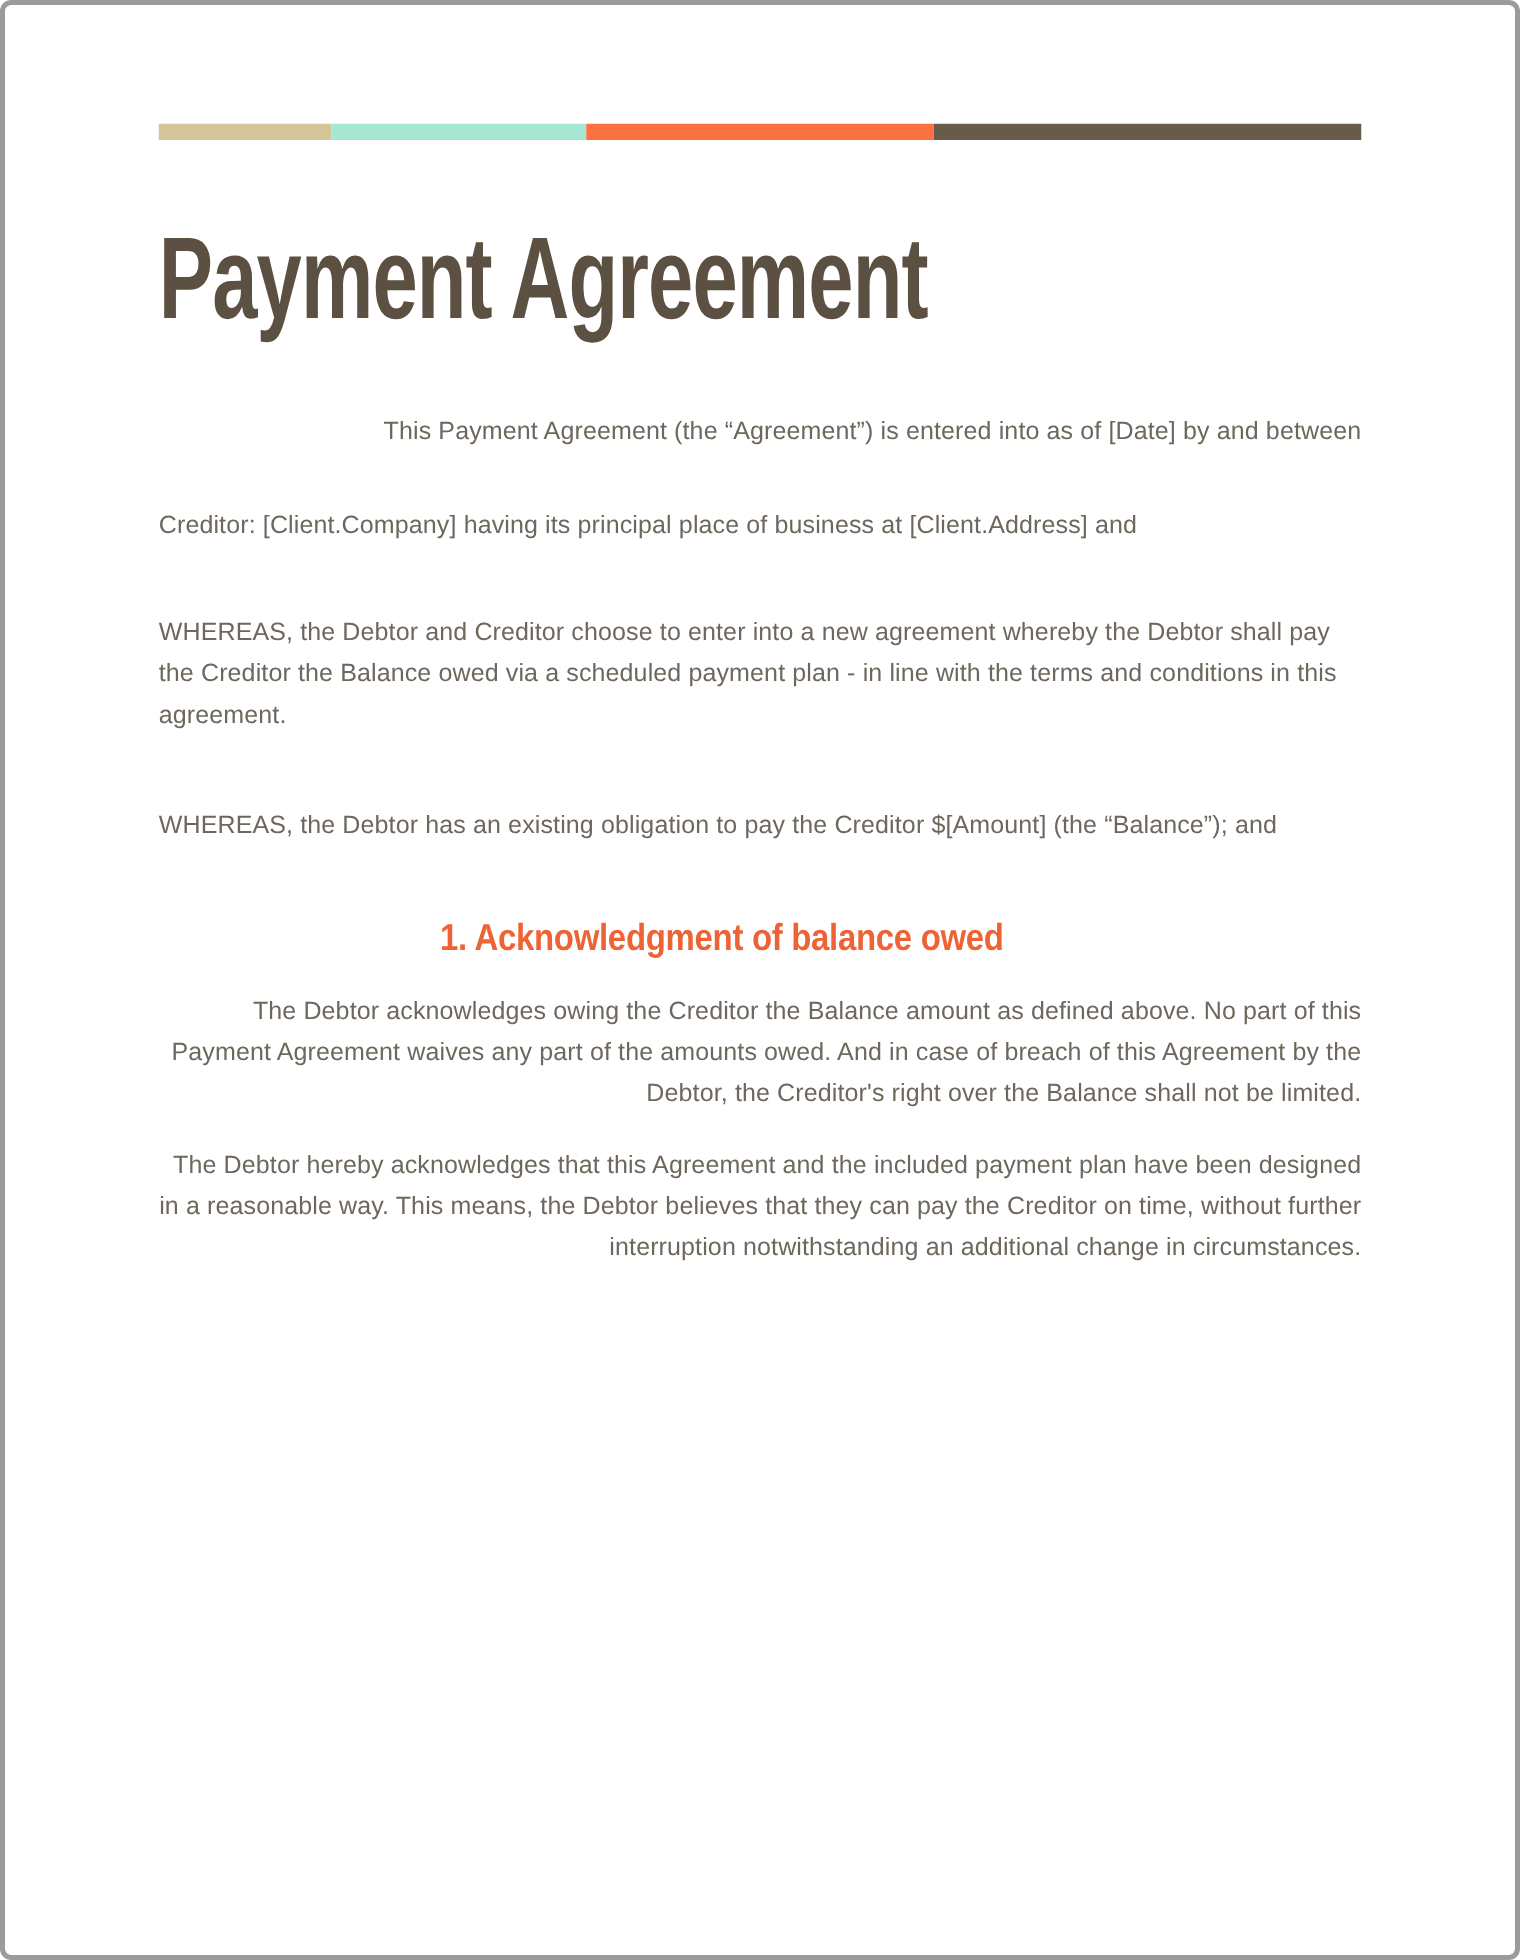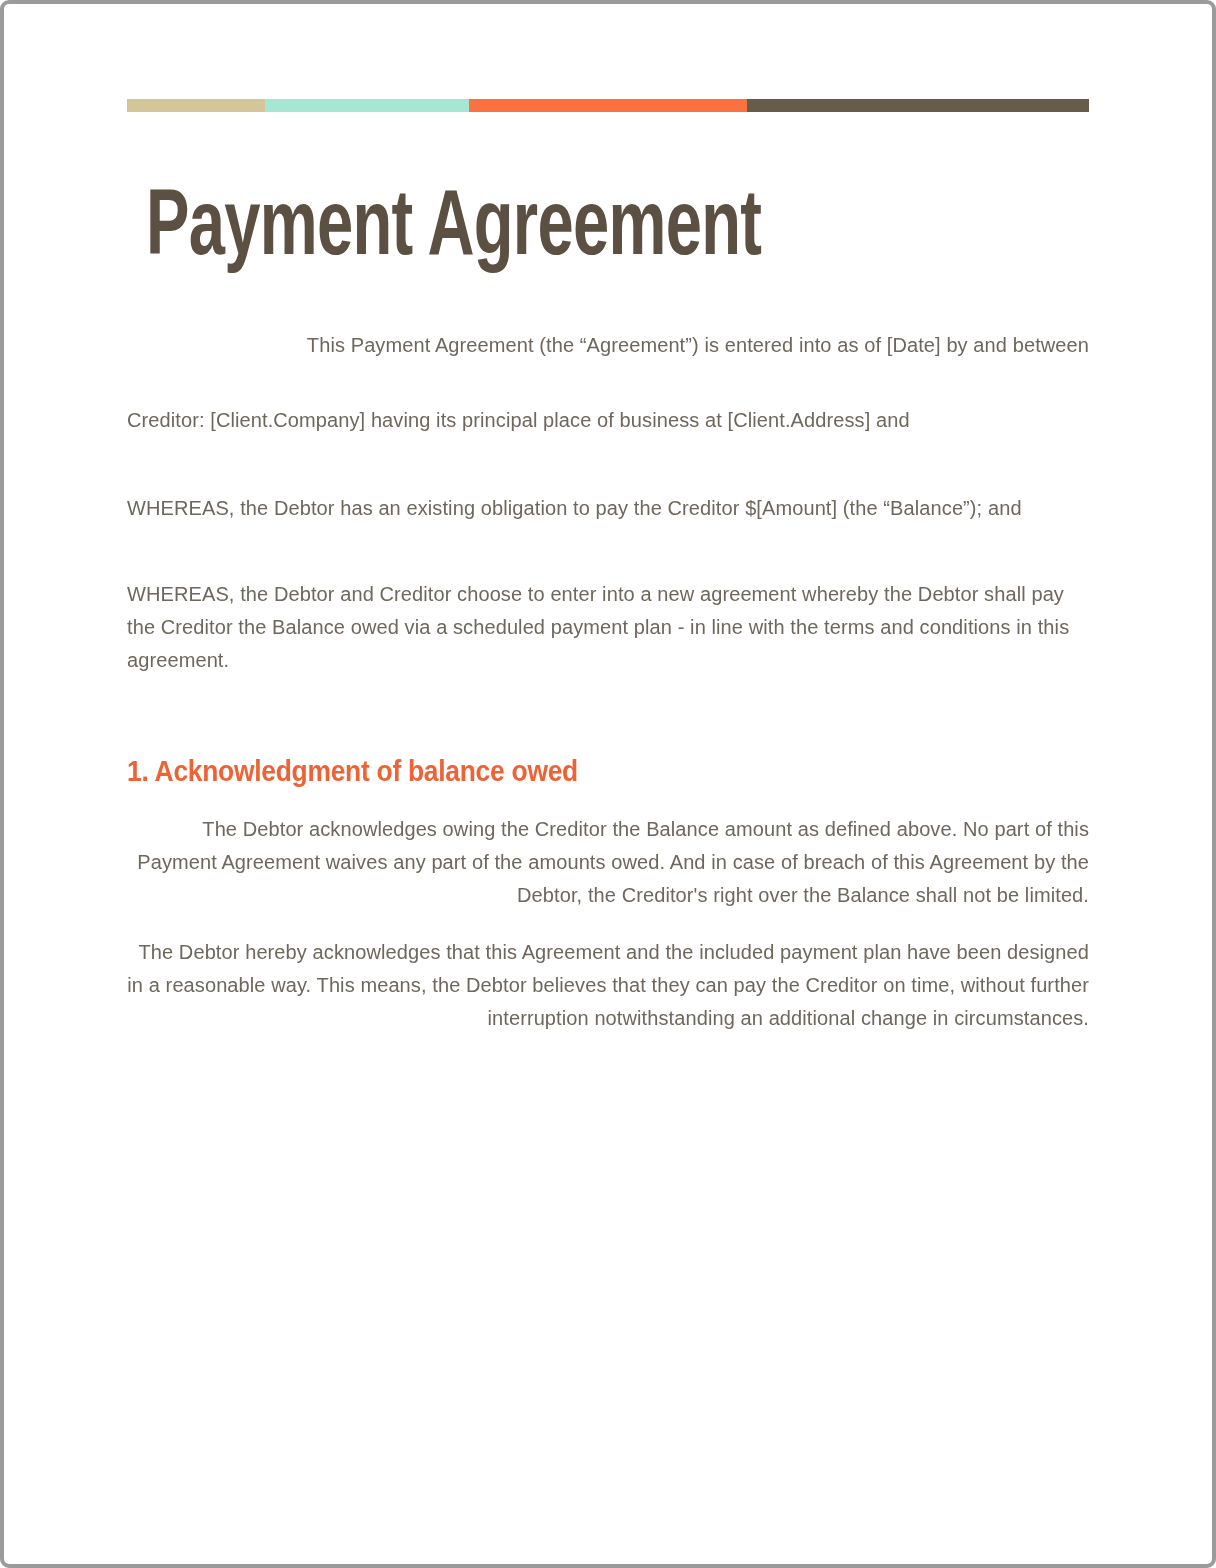--- a/index.html
+++ b/index.html
@@ -27,47 +27,47 @@
     width: 100%;
   }
   .accent-bar .seg { height: 100%; }
   .doc-title {
     margin-top: 64px;
     font-size: 93px;
     line-height: 1;
     font-weight: bold;
     color: var(--title-color, #5b5041);
     white-space: nowrap;
-    margin-left: 19px;
   }
   .doc-title .condense {
     display: inline-block;
     transform: scaleX(0.70);
     transform-origin: left center;
     letter-spacing: -1px;
   }
   .body-text {
     font-size: 20px;
     line-height: 33px;
     color: var(--body-color, #6e675d);
     letter-spacing: 0.1px;
   }
   .p-intro-1 { margin-top: 60px; text-align: right; }
   .party-block { margin-top: 42px; }
   .party-line + .party-line { margin-top: 15px; }
   .p-intro-4 { margin-top: 59px; }
   .p-intro-5 { margin-top: 55px; }
   .p-intro-6 { margin-top: 53px; }
   .section-heading {
-    margin-top: 76px;
+    margin-top: 56px;
     font-size: 30px;
     line-height: 36px;
     font-weight: bold;
     color: var(--heading-color, #ee6335);
     white-space: nowrap;
+    text-align: center;
   }
   .section-heading .condense {
     display: inline-block;
     transform: scaleX(0.88);
     transform-origin: left center;
     letter-spacing: -0.3px;
   }
   .section-body { margin-top: 24px; text-align: right; }
 </style>
 </head>
@@ -85,23 +85,23 @@
 
     <h1 class="doc-title"><span class="condense">Payment Agreement</span></h1>
 
     <p class="body-text p-intro-1">This Payment Agreement (the “Agreement”) is entered into as of [Date] by and between</p>
 
     <div class="party-block">
       <p class="body-text party-line">Creditor: [Client.Company] having its principal place of business at [Client.Address] and</p>
     </div>
 
 
+    <p class="body-text p-intro-6">WHEREAS, the Debtor and Creditor choose to enter into a new agreement whereby the Debtor shall pay the Creditor the Balance owed via a scheduled payment plan - in line with the terms and conditions in this agreement.</p>
+
     <p class="body-text p-intro-5">WHEREAS, the Debtor has an existing obligation to pay the Creditor $[Amount] (the “Balance”); and</p>
-
-    <p class="body-text p-intro-6">WHEREAS, the Debtor and Creditor choose to enter into a new agreement whereby the Debtor shall pay the Creditor the Balance owed via a scheduled payment plan - in line with the terms and conditions in this agreement.</p>
 
     <h2 class="section-heading"><span class="condense">1. Acknowledgment of balance owed</span></h2>
     <p class="body-text section-body">The Debtor acknowledges owing the Creditor the Balance amount as defined above. No part of this Payment Agreement waives any part of the amounts owed. And in case of breach of this Agreement by the Debtor, the Creditor's right over the Balance shall not be limited.</p>
 
     <p class="body-text section-body">The Debtor hereby acknowledges that this Agreement and the included payment plan have been designed in a reasonable way. This means, the Debtor believes that they can pay the Creditor on time, without further interruption notwithstanding an additional change in circumstances.</p>
 
   </div>
 </div>
 
 </body></html>

